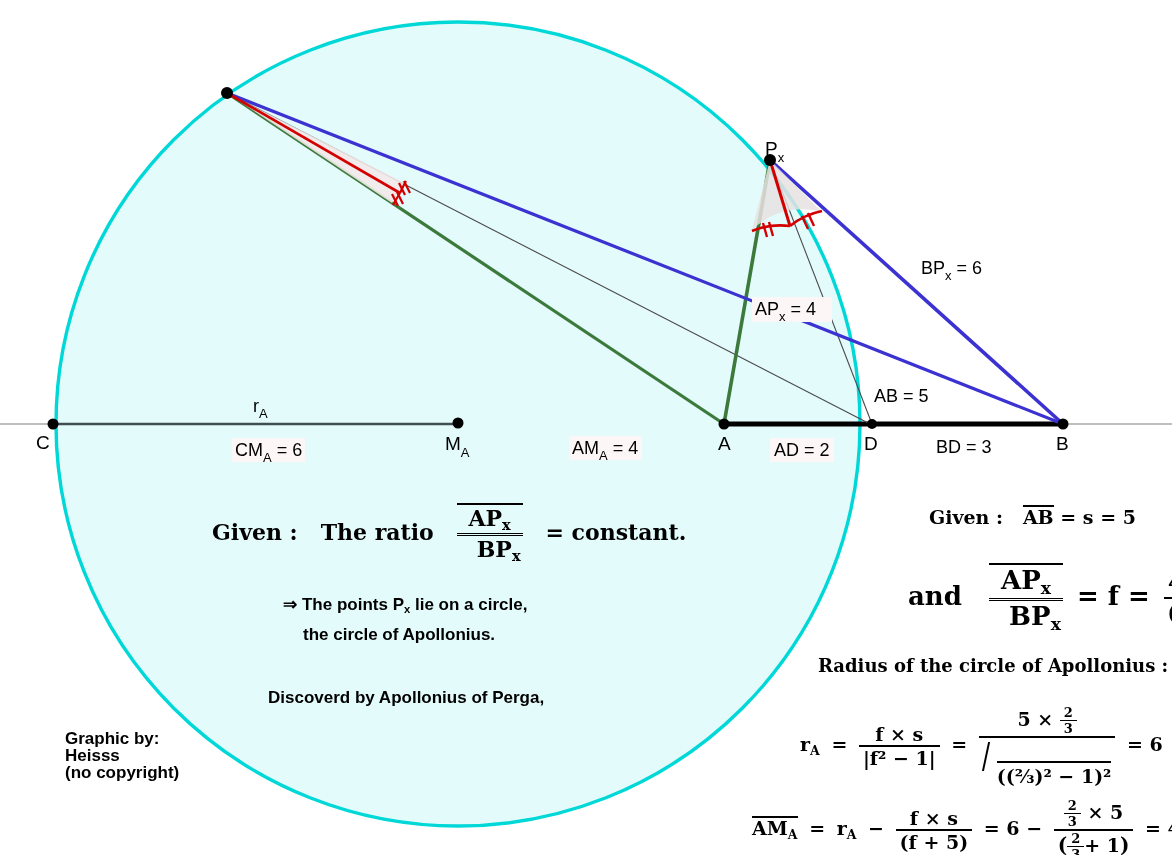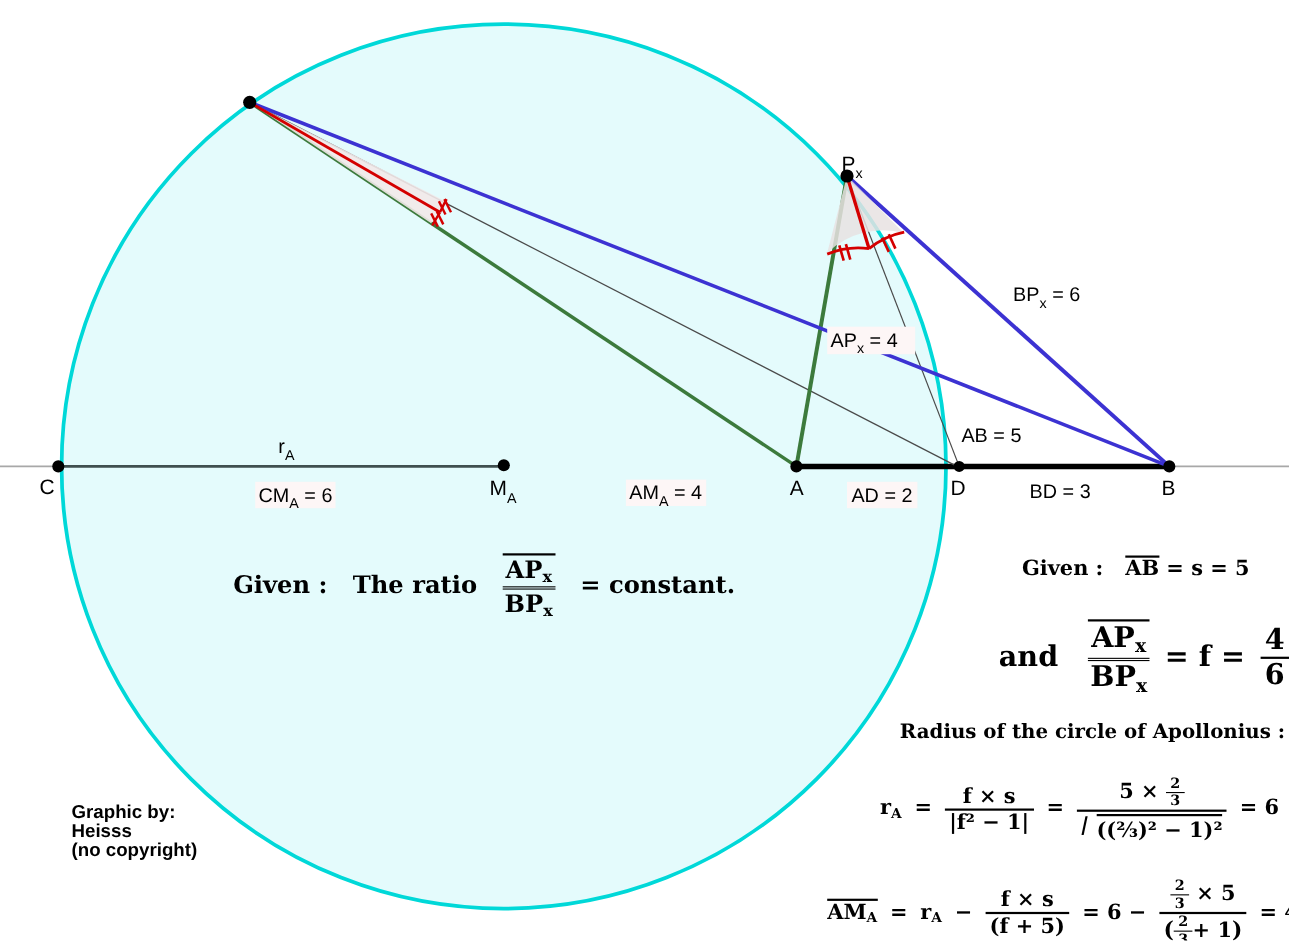--- a/index.html
+++ b/index.html
@@ -42,24 +42,24 @@
   .dfrac .den{ display:block; padding:0 4px; }
   .ovl{ display:inline-block; border-top:2px solid #000; padding-top:1px; line-height:1.05;}
   .sub{ font-size:0.66em; vertical-align:-0.28em; }
   .sm{ font-size:0.62em; }
   .eq{ margin:0 5px; }
   .sqrt{ display:inline-block; position:relative; padding-left:14px; padding-top:2px; }
   .sqrt:before{
     content:""; position:absolute; left:2px; top:4px; width:9px; height:60%;
     border-left:2px solid #000; transform:skewX(-12deg);
   }
-  .sqrt .bar{ border-top:2px solid #000; padding-top:2px; display:inline-block;}
+  .sqrt .bar{ border-top:2px solid #000; padding-top:2px; display:inline-block;margin-top:21px;}
   .ratio-stack{ display:inline-block; vertical-align:middle; text-align:center; }
   .ratio-stack .num{ display:block; border-top:2px solid #000; border-bottom:3px double #000; padding:0 2px;}
-  .ratio-stack .den{ display:block; padding:0 2px;}
+  .ratio-stack .den{ display:block; padding:0 2px;margin-left:18px;}
 </style>
 </head>
 <body>
 
 <div id="stage">
 <svg width="1172" height="855" viewBox="0 0 1172 855">
 
   <line x1="0" y1="424" x2="1172" y2="424" stroke="#a8a8a8" stroke-width="1.6"></line>
 
   <circle cx="458" cy="424" r="402" fill="#e4fbfc" stroke="#00d8d8" stroke-width="3.4"></circle>
@@ -176,23 +176,28 @@
   &nbsp;
   <span class="ratio-stack">
     <span class="num"><span>AP</span><span class="sub">x</span></span>
     <span class="den"><span>BP</span><span class="sub">x</span></span>
   </span>
   &nbsp;
   <span>= constant.</span>
 </div>
 
 <div class="txtblock points-left">
+  <div>
+    <span>⇒ The points P</span><span class="sub">x</span><span> lie on a circle,</span>
+  </div>
+  <div style="padding-left:20px">the circle of Apollonius.</div>
 </div>
 
 <div class="txtblock disc-left">
+  <div>Discoverd by Apollonius of Perga,</div>
 </div>
 
 <div class="txtblock credit">
   <div>Graphic by:</div>
   <div>Heisss</div>
   <div>(no copyright)</div>
 </div>
 
 <div class="txtblock given-right serif-bold">
   <span>Given :</span>

